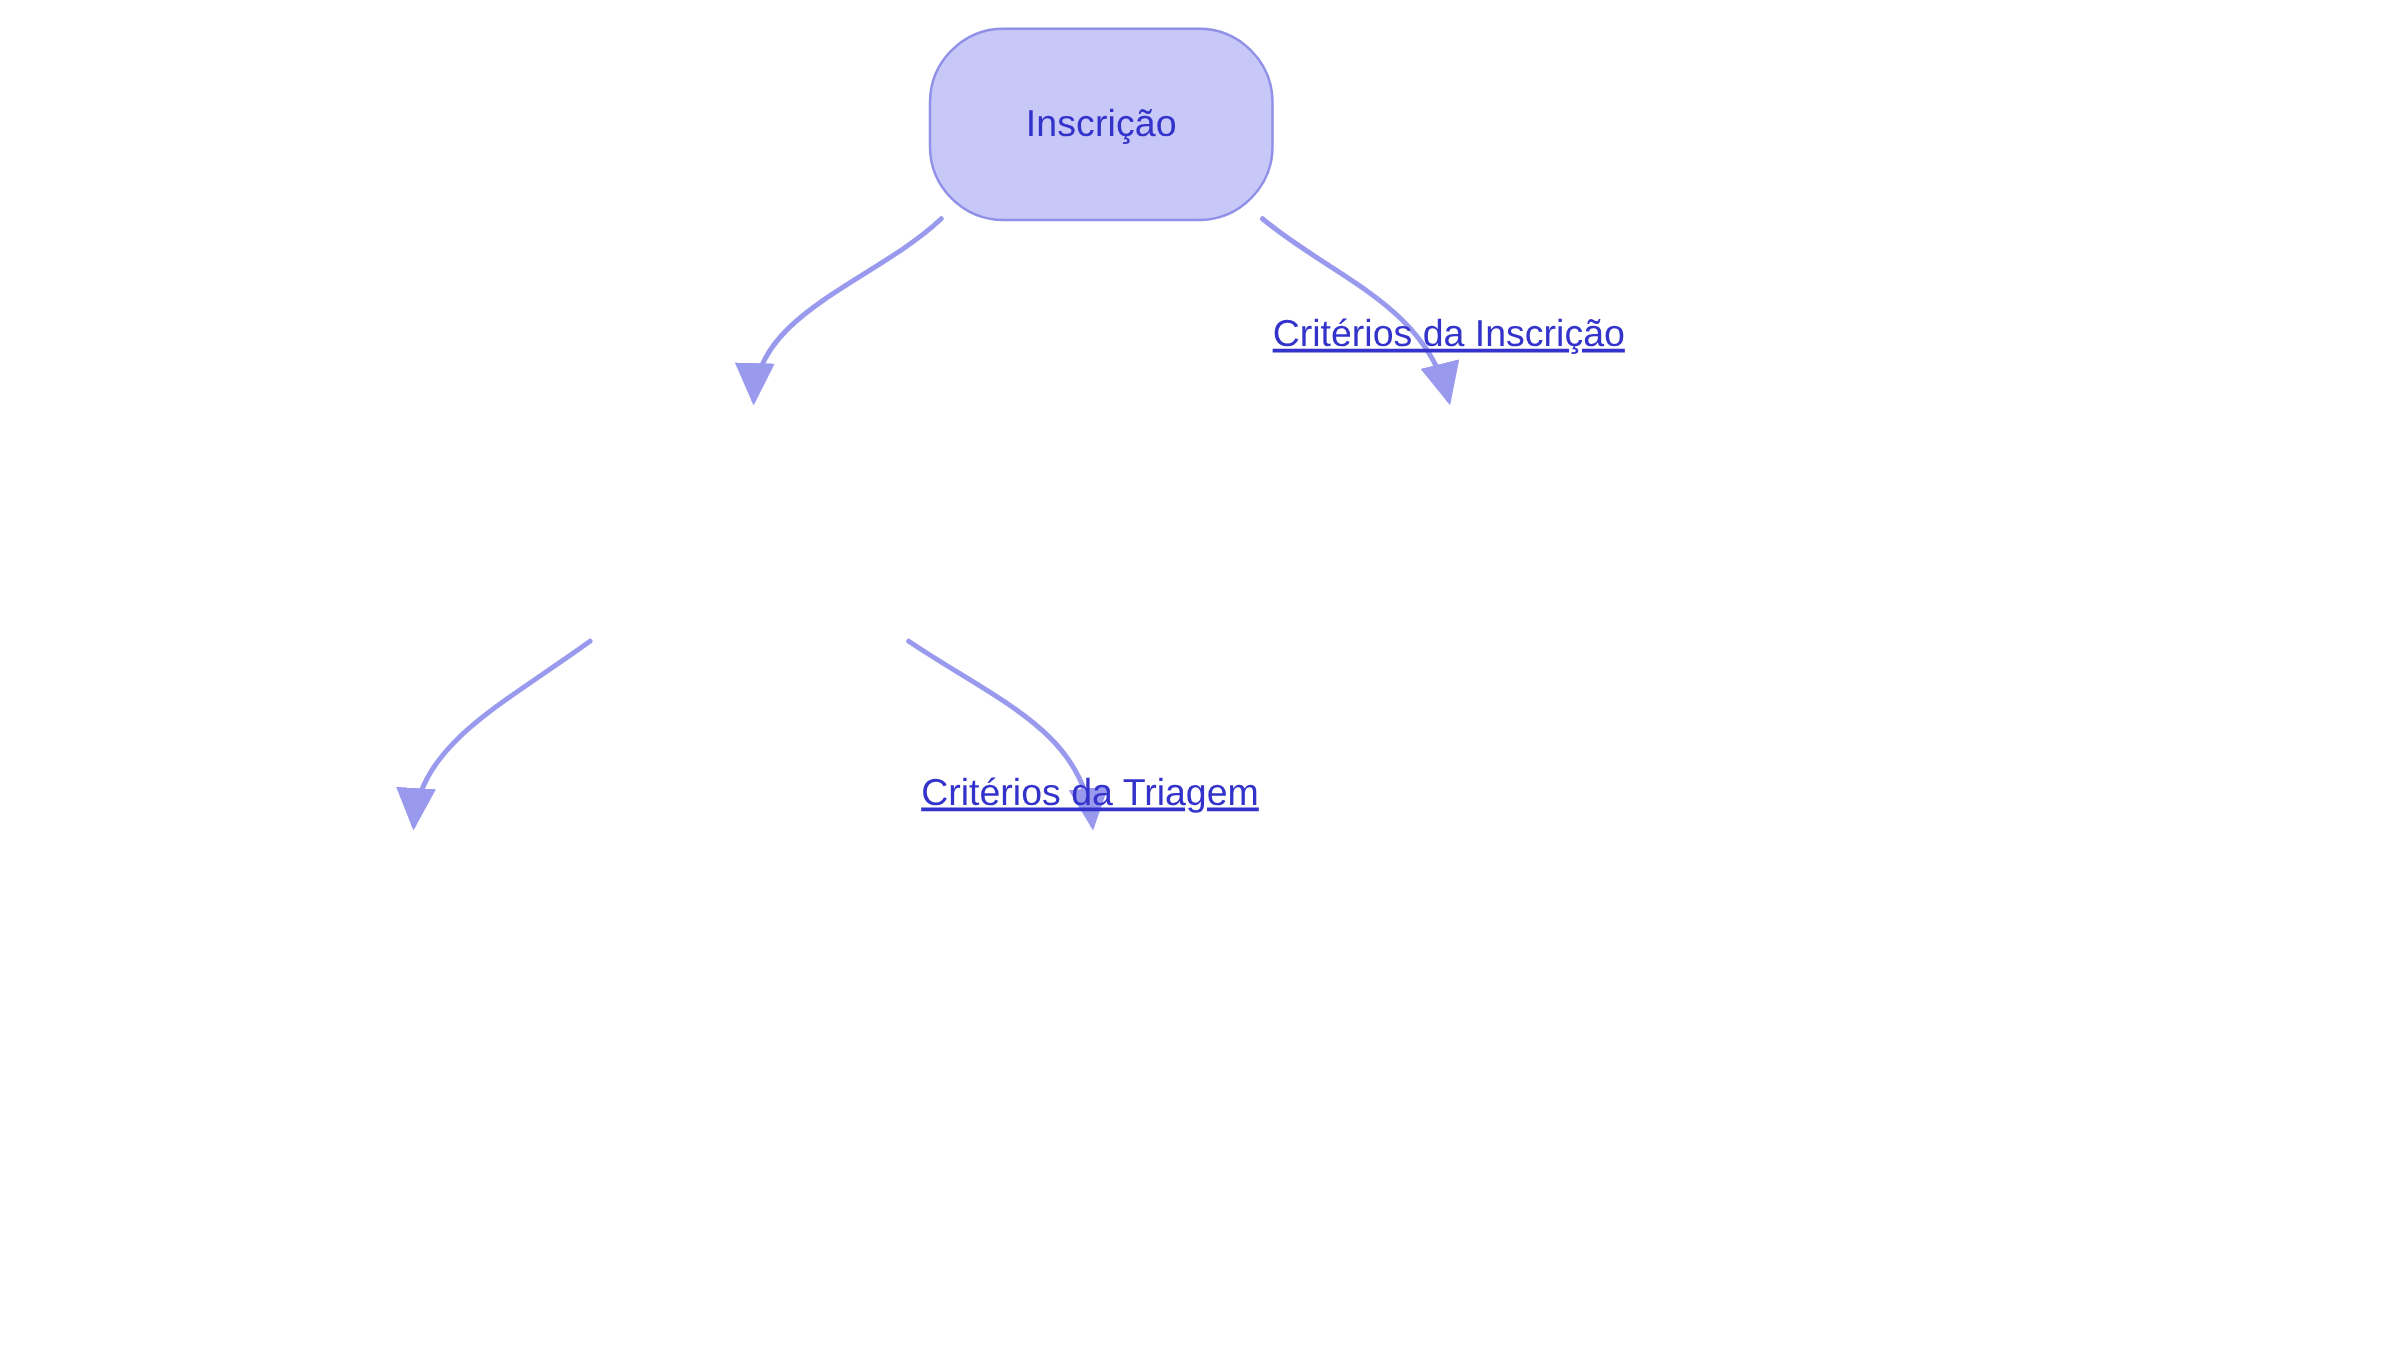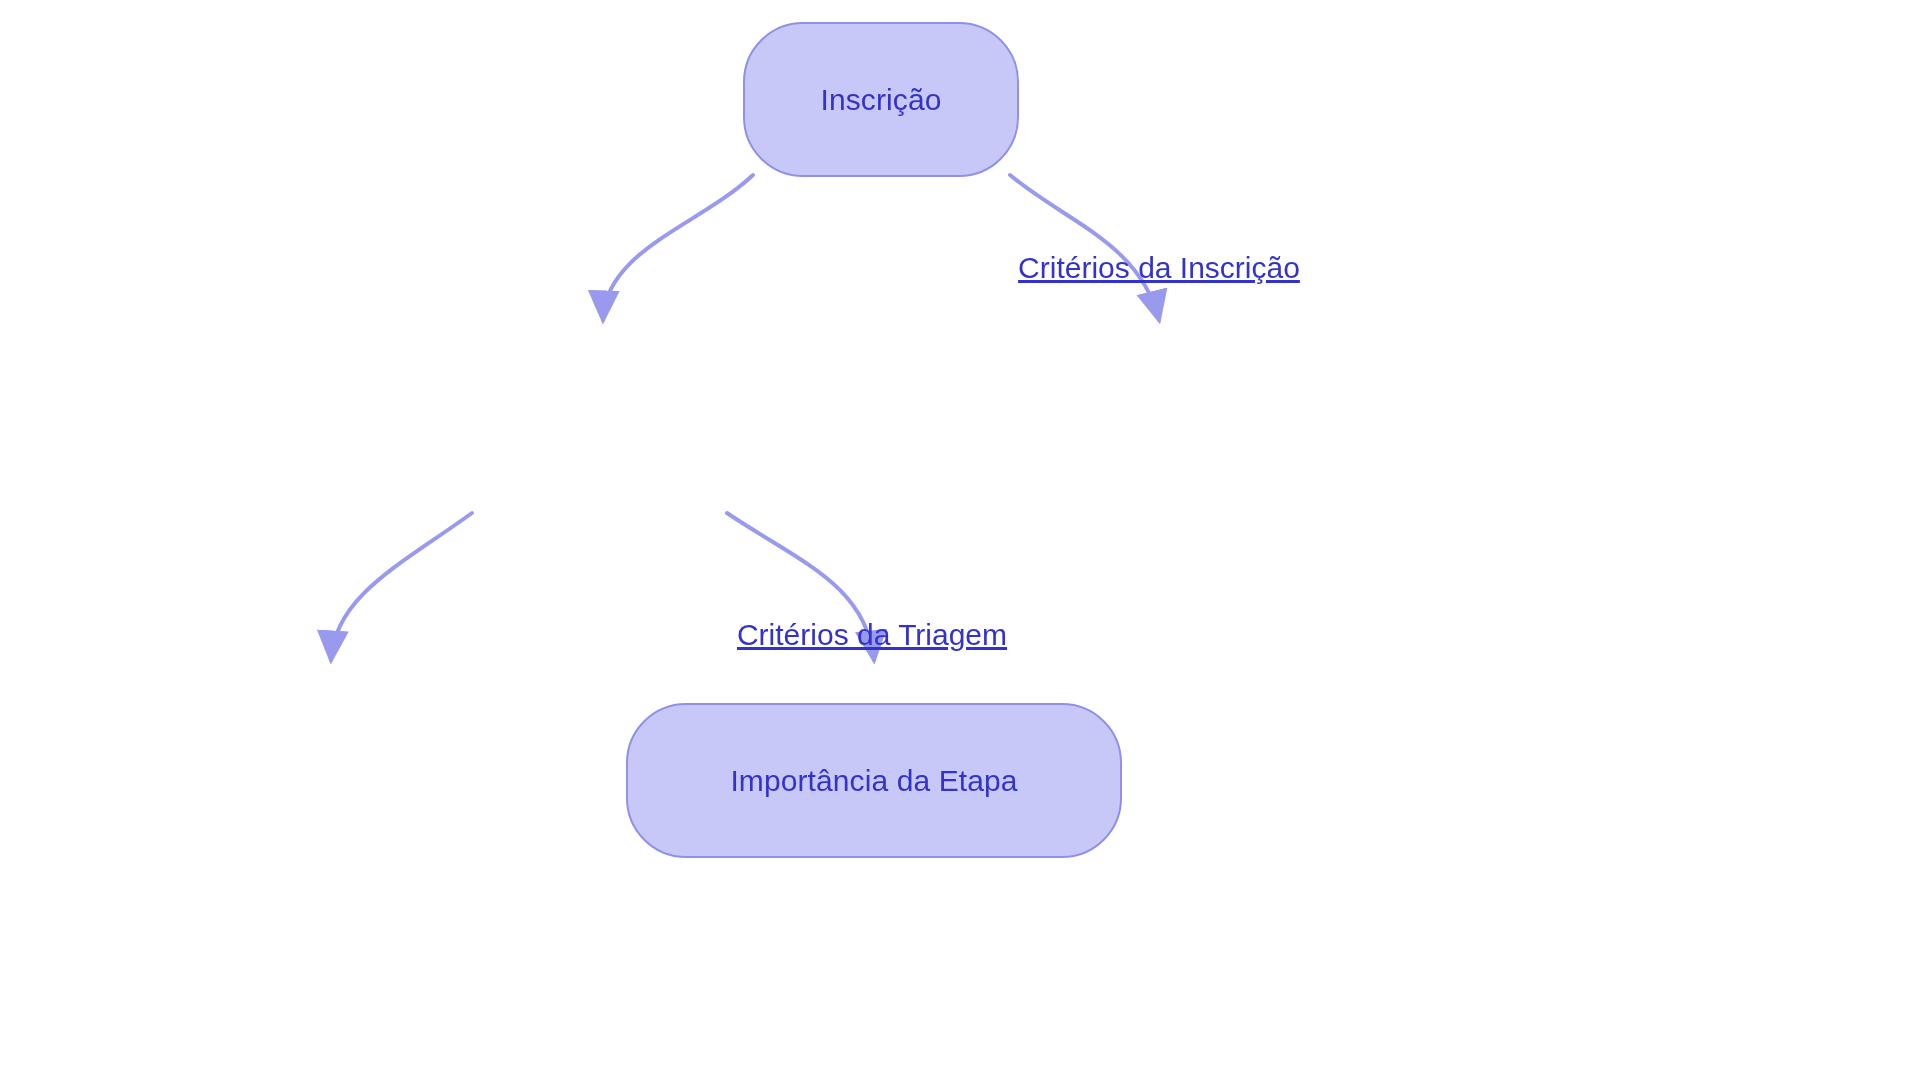--- a/index.html
+++ b/index.html
@@ -91,21 +91,18 @@
     <path d="M 727,513 C 800,562 866,585 874,660" fill="none" stroke="#9999ee" stroke-width="4" stroke-linecap="round" marker-end="url(#arrowhead)"></path>
   </svg>
 
   <div class="flow-node" style="left:743px; top:22px; width:276px; height:155px;">
     <span class="node-label">Inscrição</span>
   </div>
 
 
 
 
-  <div class="flow-node" style="left:626px; top:703px; width:496px; height:155px;">
-    <span class="node-label">Importância da Etapa</span>
-  </div>
 
   <div class="edge-label" style="left:1159px; top:268px; transform:translate(-50%,-50%);">Critérios da Inscrição</div>
 
   <div class="edge-label" style="left:872px; top:607px; transform:translate(-50%,-50%);margin-top:28px;">Critérios da Triagem</div>
 
 </div>
 
 </body></html>

